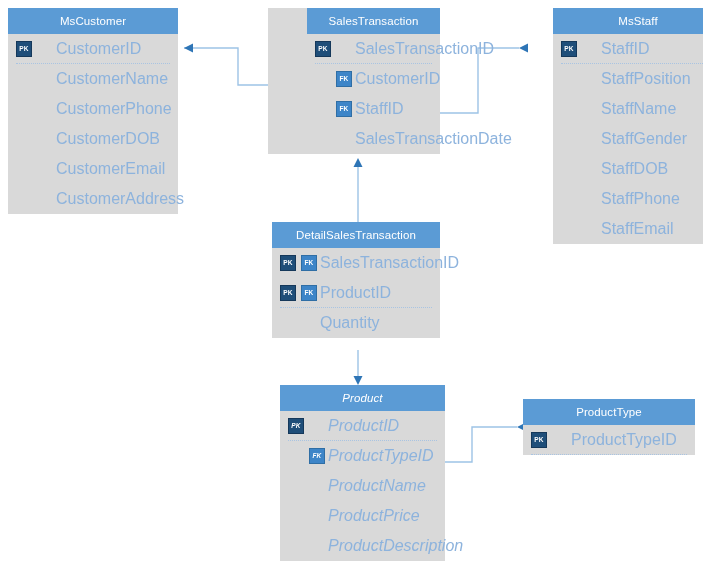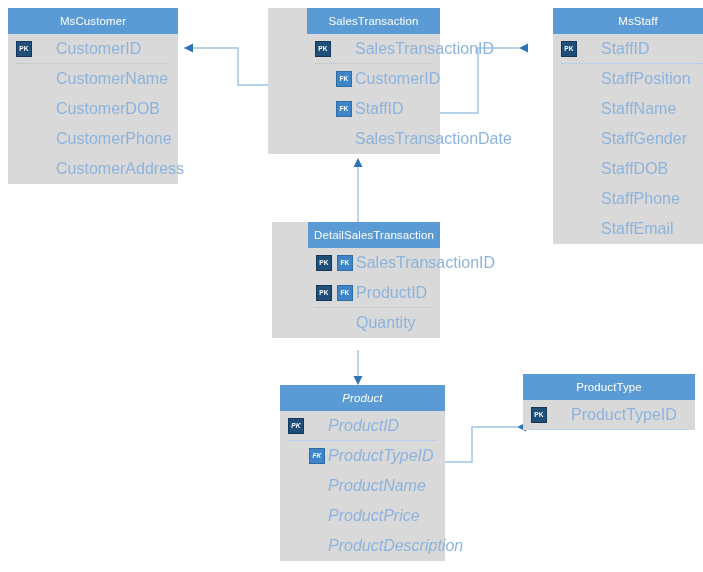--- a/index.html
+++ b/index.html
@@ -145,25 +145,29 @@
               <span class="badge pk">PK</span>
             </span>
             <span class="fname">CustomerID</span>
           </div>
           <div class="row">
             <span class="badges"></span>
             <span class="fname">CustomerName</span>
           </div>
           <div class="row">
             <span class="badges"></span>
+            <span class="fname">CustomerPhone</span>
+          </div>
+          <div class="row">
+            <span class="badges"></span>
             <span class="fname">CustomerDOB</span>
           </div>
           <div class="row">
             <span class="badges"></span>
-            <span class="fname">CustomerPhone</span>
+            <span class="fname">CustomerEmail</span>
           </div>
           <div class="row">
             <span class="badges"></span>
             <span class="fname">CustomerAddress</span>
           </div>
         </div>
       </div>
       <div class="entity" style="left: 268px; top: 8px; width: 172px; padding-left: 39px;">
         <div class="entity-header">SalesTransaction</div>
         <div class="entity-body">
@@ -219,21 +223,21 @@
           <div class="row">
             <span class="badges"></span>
             <span class="fname">StaffPhone</span>
           </div>
           <div class="row">
             <span class="badges"></span>
             <span class="fname">StaffEmail</span>
           </div>
         </div>
       </div>
-      <div class="entity" style="left: 272px; top: 222px; width: 168px; padding-left: 36px;">
+      <div class="entity" style="left: 272px; top: 222px; width: 168px;">
         <div class="entity-header">DetailSalesTransaction</div>
         <div class="entity-body">
           <div class="row">
             <span class="badges">
               <span class="badge pk">PK</span>
               <span class="badge fk">FK</span>
             </span>
             <span class="fname">SalesTransactionID</span>
           </div>
           <div class="row sep-after">
@@ -271,21 +275,21 @@
           <div class="row">
             <span class="badges"></span>
             <span class="fname">ProductPrice</span>
           </div>
           <div class="row">
             <span class="badges"></span>
             <span class="fname">ProductDescription</span>
           </div>
         </div>
       </div>
-      <div class="entity" style="left: 523px; top: 374px; width: 172px;">
+      <div class="entity" style="left: 523px; top: 399px; width: 172px;">
         <div class="entity-header">ProductType</div>
         <div class="entity-body">
           <div class="row sep-after">
             <span class="badges">
               <span class="badge pk">PK</span>
             </span>
             <span class="fname">ProductTypeID</span>
           </div>
         </div>
       </div>

